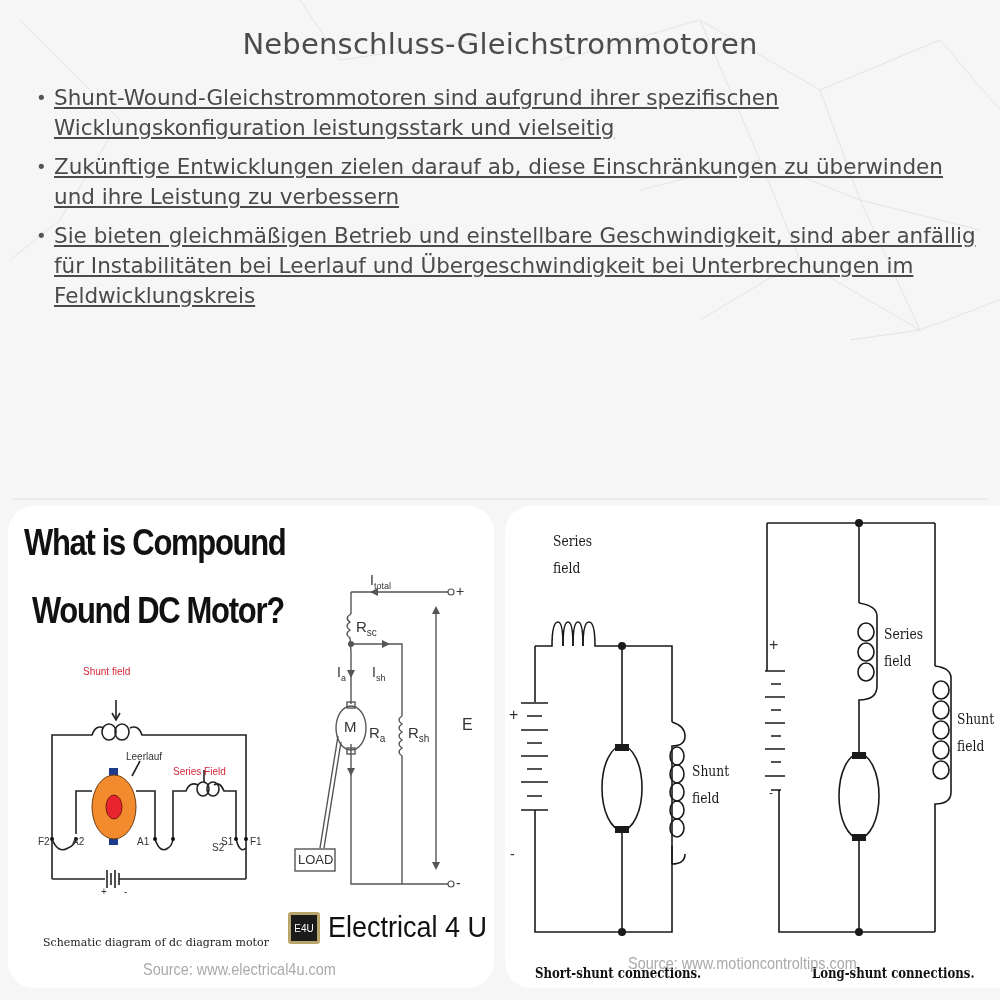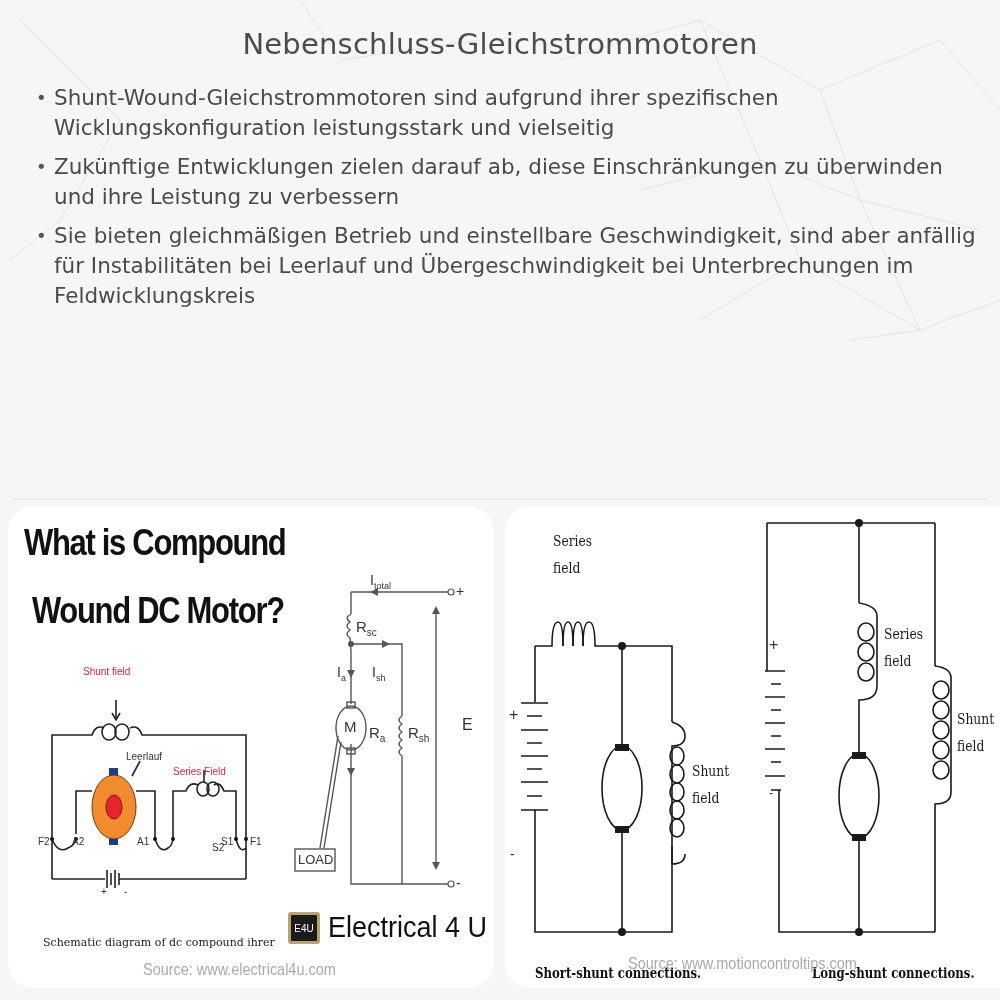--- a/index.html
+++ b/index.html
@@ -12,21 +12,21 @@
     }
     .bg-texture { position: absolute; left: 0; top: 0; width: 1000px; height: 500px; pointer-events: none; }
     .page-title {
       position: absolute; top: 27px; left: 0; width: 1000px;
       text-align: center; font-size: 29px; font-weight: normal;
       color: #4c4c4c; letter-spacing: 0.2px;
     }
     .bullets { position: absolute; top: 83px; left: 36px; width: 940px; list-style: none; }
     .bullet {
       position: relative; padding-left: 18px; font-size: 21.5px;
-      line-height: 30px; color: #4a4a4a; margin-bottom: 9px;
+      line-height: 30px; color: #4a4a4a; margin-bottom: 9px; text-decoration: underline;
     }
     .bullet::before {
       content: "•"; position: absolute; left: 0; top: 0; font-size: 18px; color: #555;
     }
     .divider {
       position: absolute; top: 498px; left: 12px; width: 976px; height: 2px;
       background: #ececec; border-radius: 1px;
     }
     .panel {
       position: absolute; background: #ffffff; border-radius: 26px;
@@ -182,21 +182,21 @@
   <span class="diag-label dark" style="left:118px;top:245px;">Leerlauf</span>
   <span class="diag-label red" style="left:165px;top:260px;">Series Field</span>
   <span class="diag-label dark" style="left:30px;top:330px;">F2</span>
   <span class="diag-label dark" style="left:64px;top:330px;">A2</span>
   <span class="diag-label dark" style="left:129px;top:330px;">A1</span>
   <span class="diag-label dark" style="left:168px;top:336px;margin-left:36px;">S2</span>
   <span class="diag-label dark" style="left:213px;top:330px;">S1</span>
   <span class="diag-label dark" style="left:242px;top:330px;">F1</span>
   <span class="diag-label dark" style="left:93px;top:380px;">+</span>
   <span class="diag-label dark" style="left:116px;top:380px;">-</span>
-  <span class="caption-mono">Schematic diagram of dc compound ihrer</span>
+  <span class="caption-mono">Schematic diagram of dc diagram motor</span>
 
   <span class="sans-label" style="left:362px;top:66px;font-size:14px;"><span>I</span><sub style="font-size:9px;">total</sub></span>
   <span class="sans-label" style="left:448px;top:77px;font-size:14px;">+</span>
   <span class="sans-label" style="left:348px;top:112px;font-size:15px;"><span>R</span><sub style="font-size:10px;">sc</sub></span>
   <span class="sans-label" style="left:329px;top:158px;font-size:14px;"><span>I</span><sub style="font-size:9px;">a</sub></span>
   <span class="sans-label" style="left:364px;top:158px;font-size:14px;"><span>I</span><sub style="font-size:9px;">sh</sub></span>
   <span class="sans-label" style="left:336px;top:212px;font-size:15px;">M</span>
   <span class="sans-label" style="left:361px;top:218px;font-size:15px;"><span>R</span><sub style="font-size:10px;">a</sub></span>
   <span class="sans-label" style="left:400px;top:218px;font-size:15px;"><span>R</span><sub style="font-size:10px;">sh</sub></span>
   <span class="sans-label" style="left:454px;top:210px;font-size:16px;">E</span>

